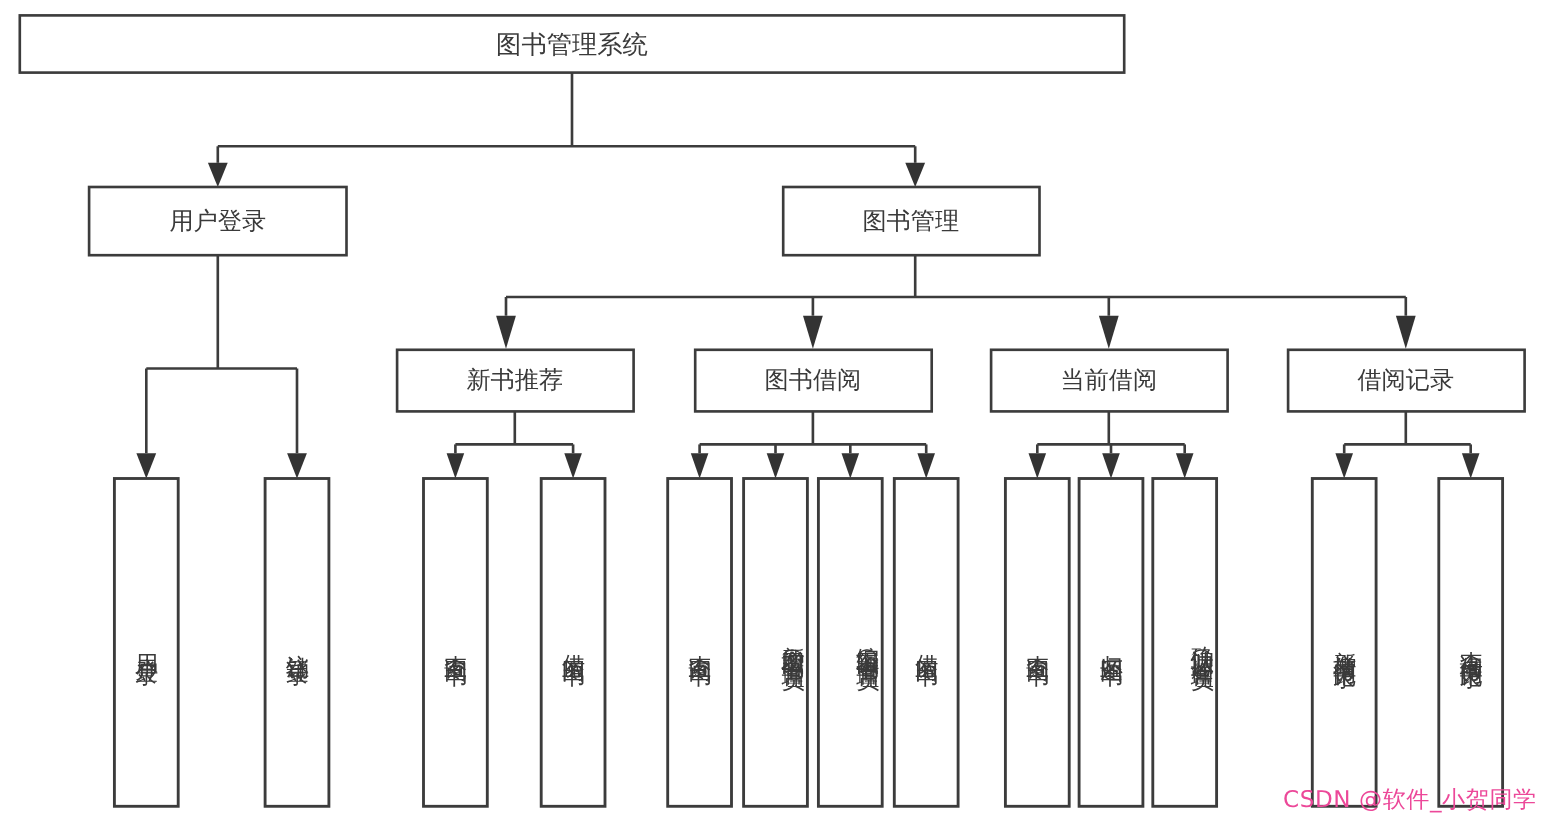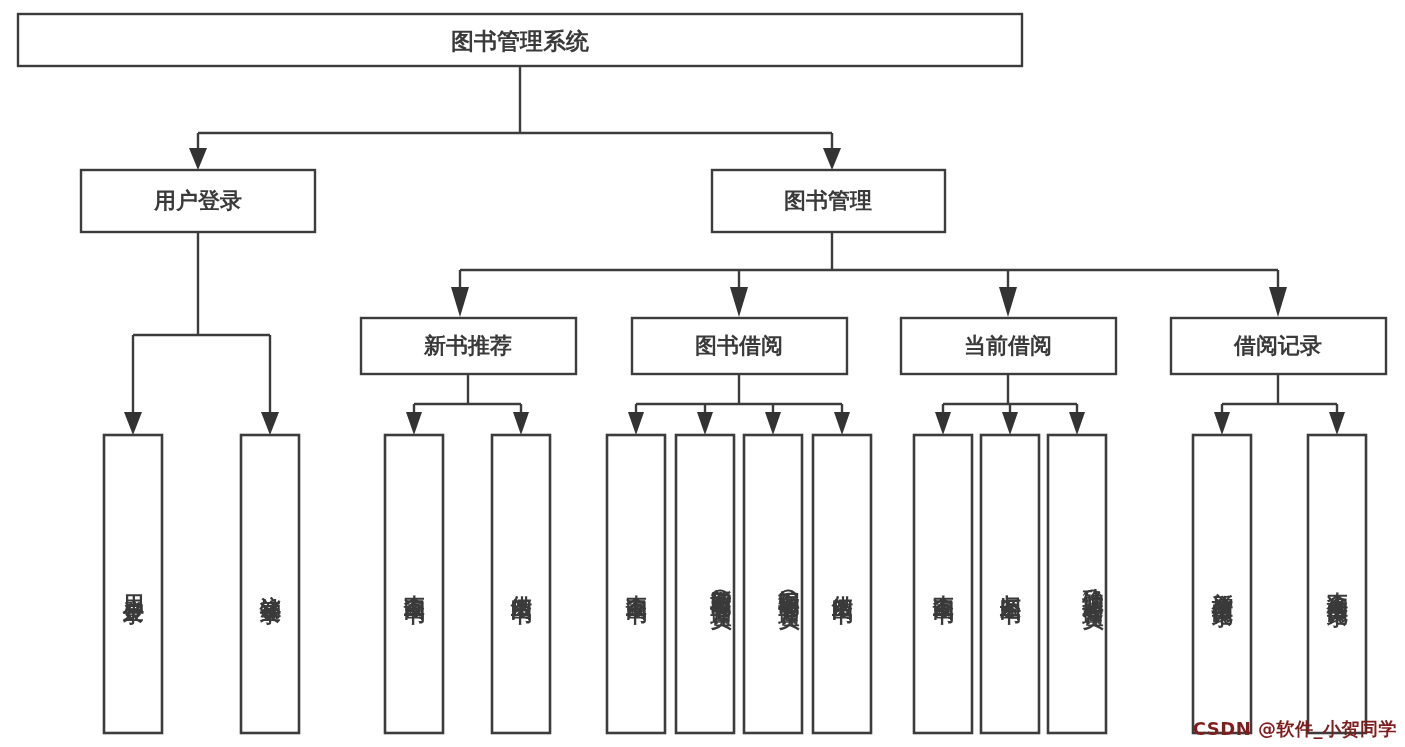--- a/index.html
+++ b/index.html
@@ -13,21 +13,20 @@
     font-family: "DejaVu Sans", "Liberation Sans", sans-serif;
     overflow: hidden;
     position: relative;
   }
   #diagram-root {
     position: absolute;
     left: 0;
     top: 0;
     width: 1405px;
     height: 747px;
-    font-weight: bold;
   }
   svg { display: block; }
 
   .node-rect {
     fill: #ffffff;
     stroke: #3c3c3c;
     stroke-width: 2.4;
   }
   .node-rect.leaf { stroke-width: 2.6; }
 
@@ -64,22 +63,22 @@
     white-space: nowrap;
     pointer-events: none;
     overflow: hidden;
   }
 
   .watermark {
     position: absolute;
     right: 8px;
     bottom: 6px;
     font-family: "DejaVu Sans", "Liberation Sans", sans-serif;
-    font-size: 18px;
-    color: #7f1d1d;
+    font-size: 21px;
+    color: #ec4899;
     letter-spacing: 0.5px;
     white-space: nowrap;
   }
 </style>
 </head>
 <body>
 
 <div id="diagram-root">
 
   <svg width="1405" height="747" viewBox="0 0 1405 747">

